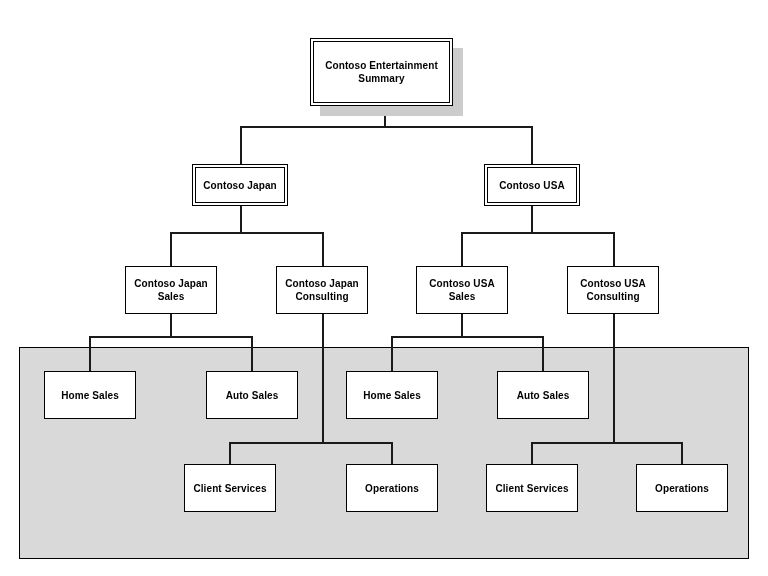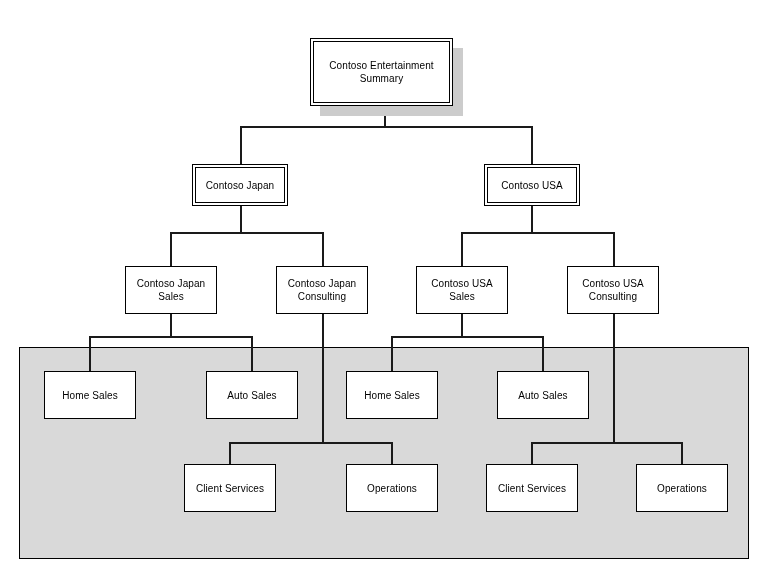--- a/index.html
+++ b/index.html
@@ -44,20 +44,21 @@
     background: #ffffff;
     border: 1px solid #000000;
     display: flex;
     align-items: center;
     justify-content: flex-end;
     text-align: center;
     color: #000000;
     font-size: 10px;
     line-height: 13px;
     letter-spacing: 0.1px;
+    font-weight: bold;
   }
   .node .label {
     display: block;
     width: 100%;
     white-space: pre-line;
     padding: 0 3px;
     box-sizing: border-box;
   }
   
   .node.double {

